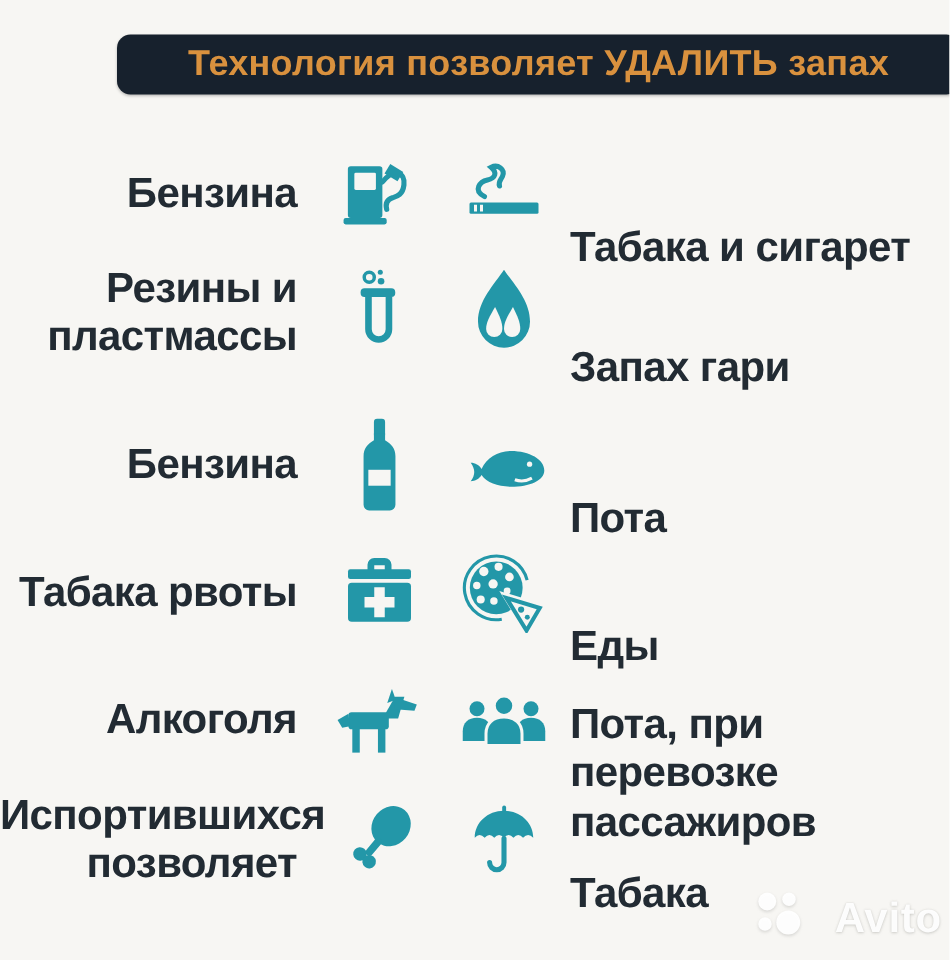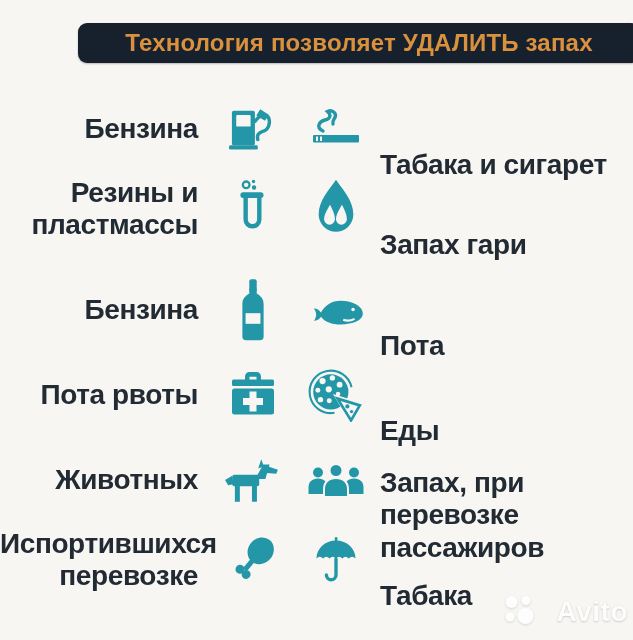--- a/index.html
+++ b/index.html
@@ -132,21 +132,21 @@
           <path d="M56 21.5 c0 6.5 -9.5 10.5 -21.5 10.5 c-8.5 0 -15.5 -2.5 -19 -7.5 c-1.5 2.5 -4 4 -7 4 c1.5 -2 2.3 -4 2.3 -6 s-0.8 -4 -2.3 -6 c3 0 5.5 1.5 7 4 c3.5 -7 10.5 -11.5 19 -11.5 c12 0 21.5 5.5 21.5 12.5 z"></path>
           <circle cx="46.5" cy="17.5" r="1.7" fill="#f7f6f3"></circle>
           <path d="M37 27.5 q5.5 2 11 -1" stroke="#f7f6f3" stroke-width="2" fill="none"></path>
         </g>
       </svg>
     </div>
     <div class="lbl lbl-right">Пота</div>
   </div>
 
   <div class="row" style="top:395px">
-    <div class="lbl lbl-left">Пота рвоты</div>
+    <div class="lbl lbl-left">Табака рвоты</div>
     <div class="ic ic-left">
       <svg width="52" height="50" viewBox="0 0 52 50">
         <g fill="#2397a8">
           <path d="M18 10 V6.5 A4.5 4.5 0 0 1 22.5 2 h7 A4.5 4.5 0 0 1 34 6.5 V10 h-4.5 V6.8 h-7 V10 z"></path>
           <rect x="5" y="9.5" width="42" height="6.5" rx="1.5"></rect>
           <rect x="5" y="18.5" width="42" height="26" rx="2.5"></rect>
           <rect x="22.5" y="21.5" width="7" height="20" fill="#f7f6f3"></rect>
           <rect x="16" y="28" width="20" height="7" fill="#f7f6f3"></rect>
         </g>
       </svg>
@@ -170,21 +170,21 @@
             <circle cx="13" cy="30.5" r="2.6"></circle>
             <circle cx="21.5" cy="31.5" r="2.4"></circle>
           </g>
         </g>
       </svg>
     </div>
     <div class="lbl lbl-right">Еды</div>
   </div>
 
   <div class="row" style="top:480px">
-    <div class="lbl lbl-left">Животных</div>
+    <div class="lbl lbl-left">Алкоголя</div>
     <div class="ic ic-left">
       <svg width="58" height="48" viewBox="0 0 56 46">
         <g fill="#2397a8">
           <rect x="8" y="18" width="26" height="11" rx="2"></rect>
           <rect x="10.5" y="27" width="4.8" height="17"></rect>
           <rect x="27" y="27" width="4.8" height="17"></rect>
           <polygon points="30,22 38,8 44,8 40,22"></polygon>
           <polygon points="36,3 38.5,10 33,12"></polygon>
           <polygon points="37,8 52,13 50.5,17 38,16"></polygon>
           <polygon points="8,19 1,23 4,28 9,27"></polygon>
@@ -196,27 +196,27 @@
         <g fill="#2397a8">
           <circle cx="12" cy="9.5" r="5"></circle>
           <path d="M12 15.5 c-6 0 -9.5 3.5 -9.5 9 v6.5 h19 v-6.5 c0 -5.5 -3.5 -9 -9.5 -9z"></path>
           <circle cx="48" cy="9.5" r="5"></circle>
           <path d="M48 15.5 c-6 0 -9.5 3.5 -9.5 9 v6.5 h19 v-6.5 c0 -5.5 -3.5 -9 -9.5 -9z"></path>
           <circle cx="30" cy="7.5" r="6.5" stroke="#f7f6f3" stroke-width="2"></circle>
           <path d="M30 15 c-7.5 0 -12 4.5 -12 11 v8 h24 v-8 c0 -6.5 -4.5 -11 -12 -11z" stroke="#f7f6f3" stroke-width="2"></path>
         </g>
       </svg>
     </div>
-    <div class="lbl lbl-right">Запах, при перевозке
+    <div class="lbl lbl-right">Пота, при перевозке
 пассажиров</div>
   </div>
 
   <div class="row" style="top:560px">
     <div class="lbl lbl-left">Испортившихся
-перевозке</div>
+позволяет</div>
     <div class="ic ic-left">
       <svg width="56" height="58" viewBox="0 0 56 58">
         <g fill="#2397a8" transform="rotate(40 28 29)">
           <ellipse cx="28" cy="17" rx="12.5" ry="14"></ellipse>
           <rect x="25.5" y="28" width="5" height="14" rx="2.5"></rect>
           <circle cx="24" cy="44.5" r="4.5"></circle>
           <circle cx="32" cy="44.5" r="4.5"></circle>
         </g>
       </svg>
     </div>

